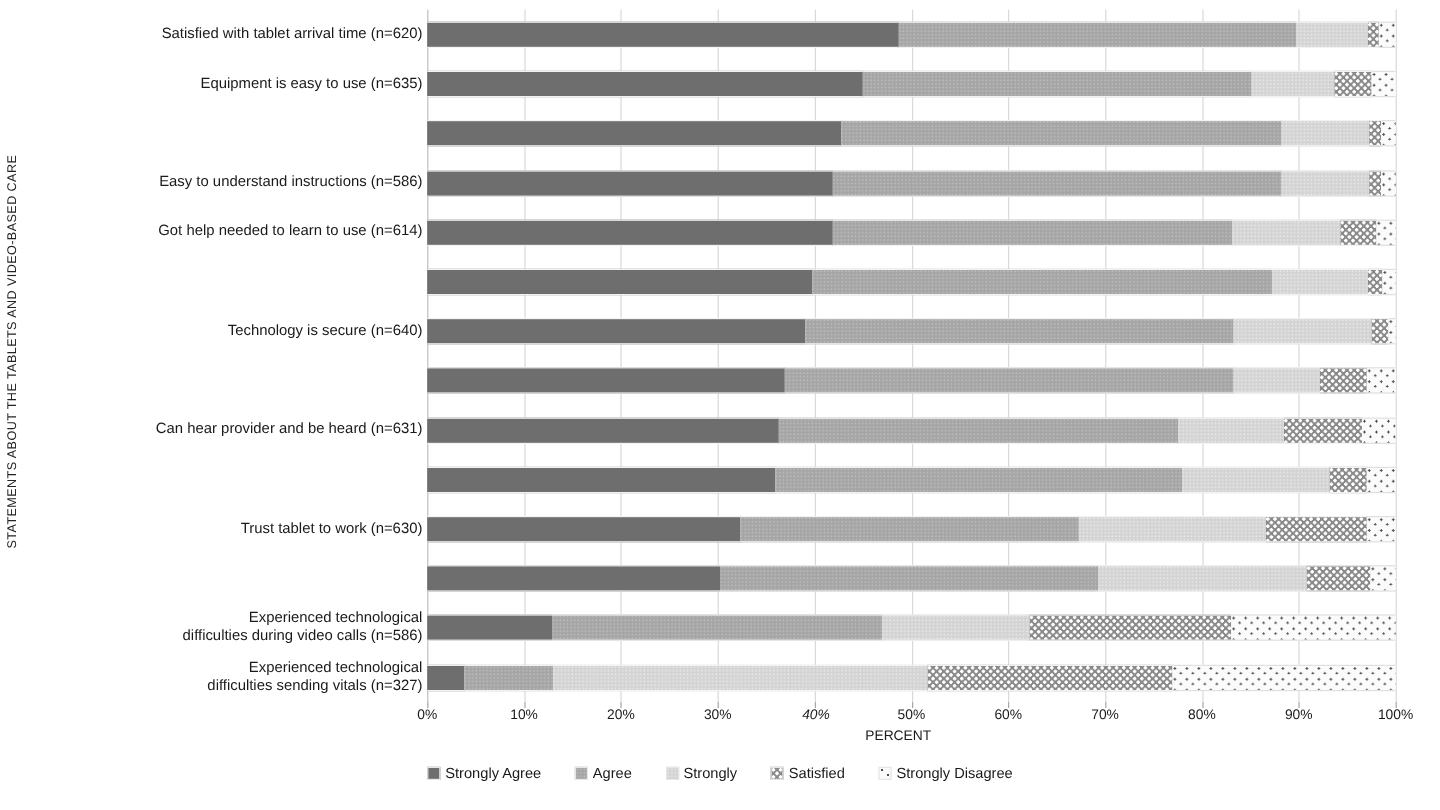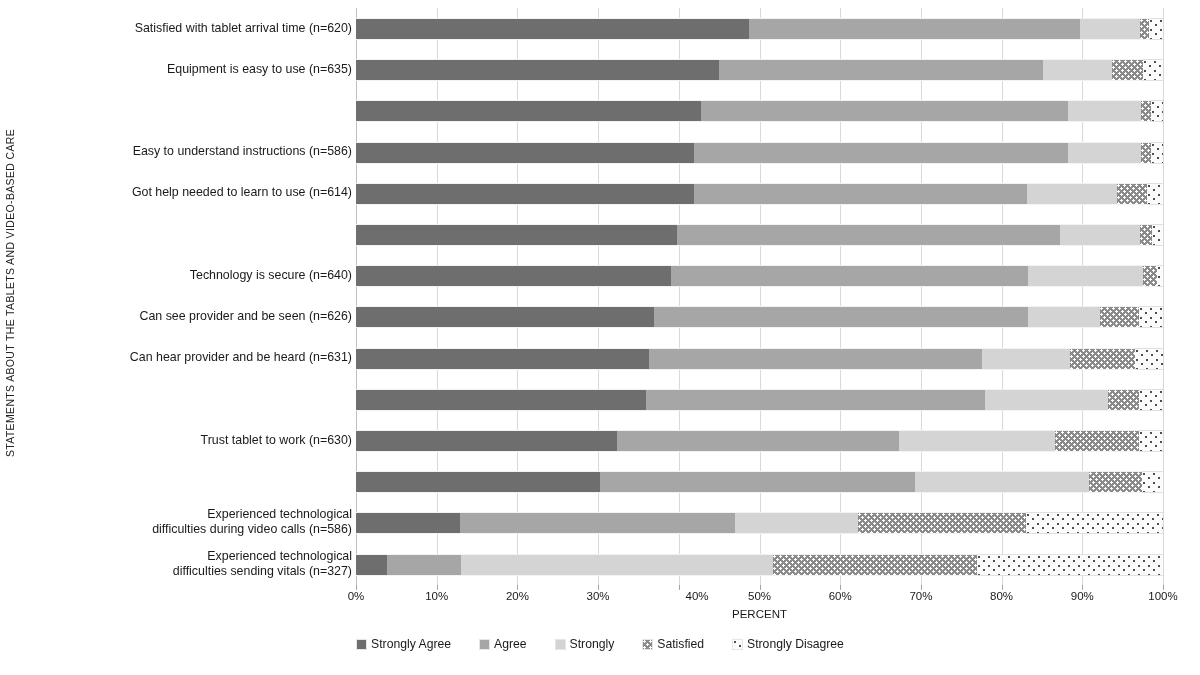--- a/index.html
+++ b/index.html
@@ -98,21 +98,21 @@
   }
   .tick-mark {
     position: absolute; top: 0; width: 1px; height: 5px; background: #a6a6a6;
   }
   .tick-label {
     position: absolute; top: 5px;
     transform: translateX(-50%);
     font-size: 11.5px; color: #1a1a1a; white-space: nowrap;
   }
   #x-axis-title {
-    position: absolute; left: 356px; top: 608px; width: 807px;
+    position: absolute; left: 345px; top: 608px; width: 807px;
     text-align: center; font-size: 11.5px; color: #1a1a1a;
   }
 
   
   #legend {
     position: absolute;
     left: 0; top: 637px; width: 1200px;
     display: flex; justify-content: center; align-items: center;
     gap: 28px;
   }
@@ -131,21 +131,20 @@
   <div id="y-axis-title">
     <span>STATEMENTS ABOUT THE TABLETS AND VIDEO-BASED CARE</span>
   </div>
 
   <div id="cat-labels">
       <div class="cat-label" style="top: 12.5px;">Satisfied with tablet arrival time (n=620)</div>
       <div class="cat-label" style="top: 53.7px;">Equipment is easy to use (n=635)</div>
       <div class="cat-label" style="top: 136.1px;">Easy to understand instructions (n=586)</div>
       <div class="cat-label" style="top: 177.3px;">Got help needed to learn to use (n=614)</div>
       <div class="cat-label" style="top: 259.7px;">Technology is secure (n=640)</div>
-      <div class="cat-label" style="top: 300.9px;">Can see provider and be seen (n=626)</div>
       <div class="cat-label" style="top: 342.1px;">Can hear provider and be heard (n=631)</div>
       <div class="cat-label" style="top: 424.5px;">Trust  tablet to work (n=630)</div>
       <div class="cat-label" style="top: 499.4px;">Experienced technological
 difficulties during video calls (n=586)</div>
       <div class="cat-label" style="top: 540.6px;">Experienced technological
 difficulties sending vitals (n=327)</div>
     </div>
 
   <div id="plot">
       <div class="gridline axis0" style="left: 0px;"></div>
@@ -262,21 +261,21 @@
   <div id="x-axis">
       <div class="tick-mark" style="left: 0px;"></div>
       <div class="tick-label" style="left: 0px;">0%</div>
       <div class="tick-mark" style="left: 80.7px;"></div>
       <div class="tick-label" style="left: 80.7px;">10%</div>
       <div class="tick-mark" style="left: 161.4px;"></div>
       <div class="tick-label" style="left: 161.4px;">20%</div>
       <div class="tick-mark" style="left: 242.1px;"></div>
       <div class="tick-label" style="left: 242.1px;">30%</div>
       <div class="tick-mark" style="left: 322.8px;"></div>
-      <div class="tick-label" style="left: 341px;">40%</div>
+      <div class="tick-label" style="left: 324px; font-style: italic;">40%</div>
       <div class="tick-mark" style="left: 403.5px;"></div>
       <div class="tick-label" style="left: 403.5px;">50%</div>
       <div class="tick-mark" style="left: 484.2px;"></div>
       <div class="tick-label" style="left: 484.2px;">60%</div>
       <div class="tick-mark" style="left: 564.9px;"></div>
       <div class="tick-label" style="left: 564.9px;">70%</div>
       <div class="tick-mark" style="left: 645.6px;"></div>
       <div class="tick-label" style="left: 645.6px;">80%</div>
       <div class="tick-mark" style="left: 726.3px;"></div>
       <div class="tick-label" style="left: 726.3px;">90%</div>

